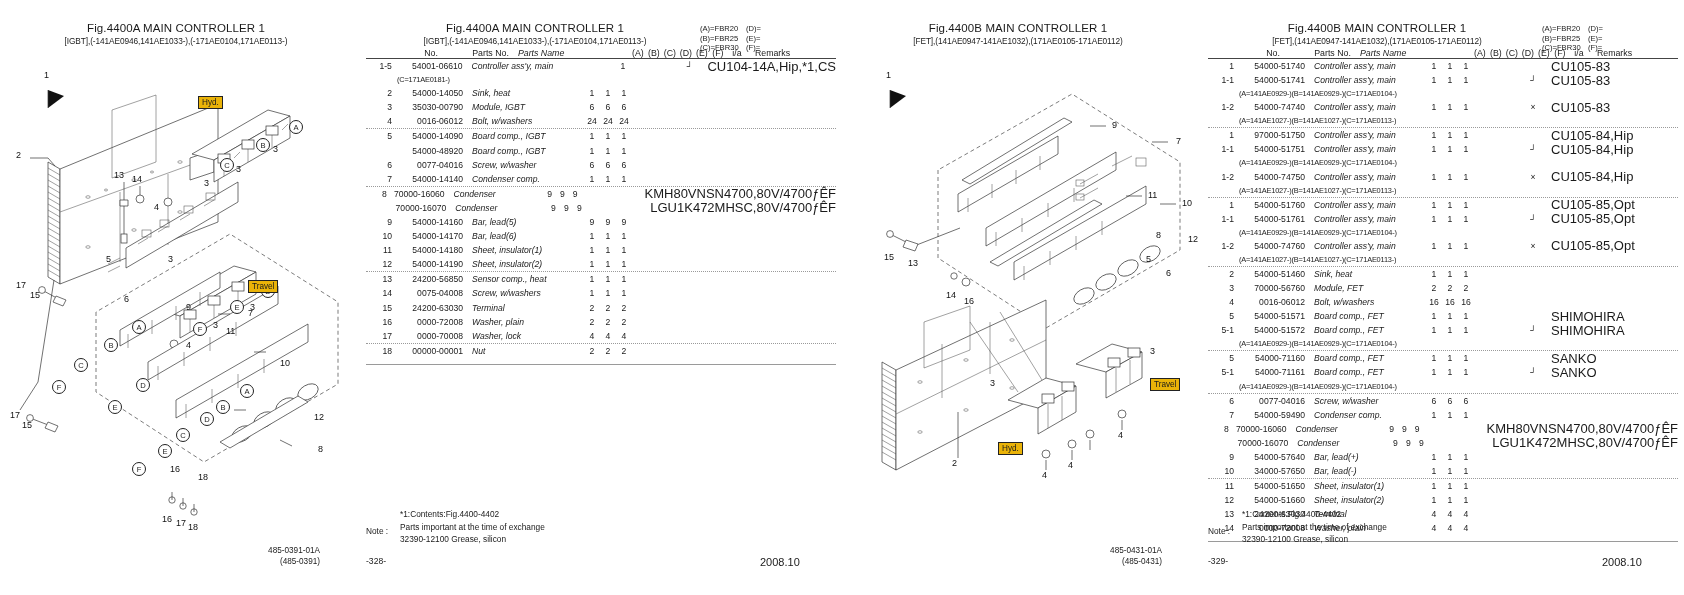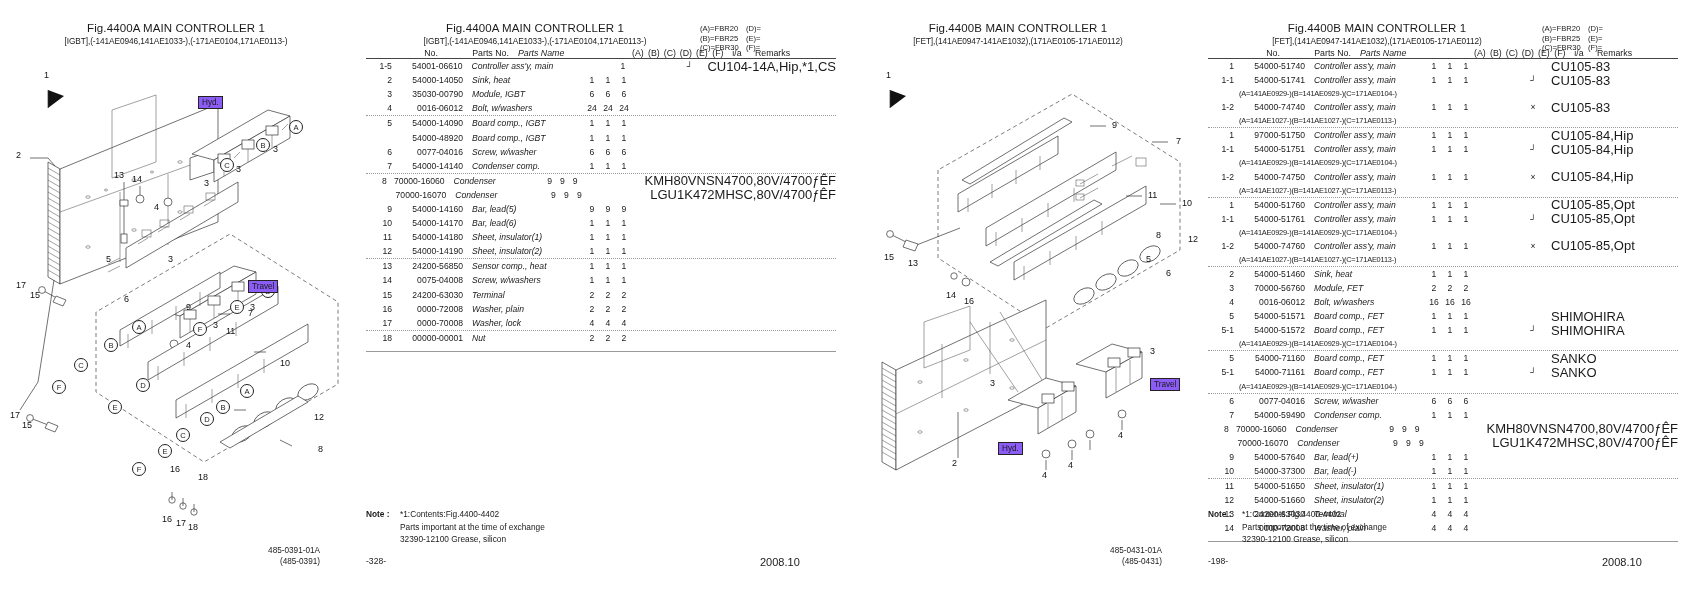--- a/index.html
+++ b/index.html
@@ -33,32 +33,32 @@
   .c-nm{width:112px;padding-left:9px;font-style:italic;}
   .c-q{width:16px;text-align:center;}
   .c-ia{width:22px;text-align:center;}
   .c-rm{padding-left:7px;}
   .c-sub{padding-left:31px;font-size:7.4px;letter-spacing:-.2px;}
   .hdr-q{width:16px;text-align:center;}
   .c-rm.small{font-size:13px;}
 
   
   .note{position:absolute;font-size:8.3px;line-height:12.5px;white-space:nowrap;}
-  .note .nlabel{position:absolute;left:0;top:0;font-weight:bold;}
+  .note .nlabel{position:absolute;left:0;top:17px;}
   .note .nbody{margin-left:34px;}
 
   
   .fcode{position:absolute;font-size:8.2px;line-height:10.5px;text-align:right;white-space:nowrap;}
   .fpage{position:absolute;font-size:8.6px;}
   .fdate{position:absolute;font-size:11px;}
 
   
   .diagram{position:absolute;}
   .dg-label{position:absolute;font-size:9px;color:#111;white-space:nowrap;}
-  .dg-box{position:absolute;font-size:8.2px;border:1px solid #222;padding:1px 3px;background:#8b5cf6;white-space:nowrap;}
+  .dg-box{position:absolute;font-size:8.2px;border:1px solid #222;padding:1px 3px;background:#eab308;white-space:nowrap;}
   .dg-circle{position:absolute;width:12px;height:12px;border:1px solid #222;border-radius:50%;font-size:7.6px;
              display:flex;align-items:center;justify-content:center;background:#fff;}
   svg{position:absolute;left:0;top:0;overflow:visible;}
   .ln{stroke:#333;stroke-width:.7;fill:none;}
   .ln2{stroke:#555;stroke-width:.55;fill:none;}
   .dash{stroke:#444;stroke-width:.7;fill:none;stroke-dasharray:4 3;}
   .fillw{fill:#ffffff;stroke:#333;stroke-width:.7;}
   .arrowblk{fill:#111;}
 </style>
 </head>
@@ -281,20 +281,23 @@
             <span class="c-nm">Controller ass'y, main</span>
             <span class="c-q"></span>
             <span class="c-q"></span>
             <span class="c-q">1</span>
             <span class="c-q"></span>
             <span class="c-q"></span>
             <span class="c-q"></span>
             <span class="c-ia">┘</span>
             <span class="c-rm small">CU104-14A,Hip,*1,CS</span>
           </div>
+          <div class="row sub">
+            <span class="c-sub">(C=171AE0181-)</span>
+          </div>
           <div class="row">
             <span class="c-no">2</span>
             <span class="c-pn">54000-14050</span>
             <span class="c-nm">Sink, heat</span>
             <span class="c-q">1</span>
             <span class="c-q">1</span>
             <span class="c-q">1</span>
             <span class="c-q"></span>
             <span class="c-q"></span>
             <span class="c-q"></span>
@@ -1012,21 +1015,21 @@
             <span class="c-q">1</span>
             <span class="c-q">1</span>
             <span class="c-q"></span>
             <span class="c-q"></span>
             <span class="c-q"></span>
             <span class="c-ia"></span>
             <span class="c-rm small"></span>
           </div>
           <div class="row">
             <span class="c-no">10</span>
-            <span class="c-pn">54000-37300</span>
+            <span class="c-pn">34000-57650</span>
             <span class="c-nm">Bar, lead(-)</span>
             <span class="c-q">1</span>
             <span class="c-q">1</span>
             <span class="c-q">1</span>
             <span class="c-q"></span>
             <span class="c-q"></span>
             <span class="c-q"></span>
             <span class="c-ia"></span>
             <span class="c-rm small"></span>
           </div>
@@ -1093,16 +1096,16 @@
         <div>*1:Contents:Fig.4400-4402</div>
         <div>Parts important at the time of exchange</div>
         <div>32390-12100 Grease, silicon</div>
       </div>
     </div>
 
     <div class="fcode" style="left:210px;top:546px;width:110px;">
       <div>485-0431-01A</div>
       <div>(485-0431)</div>
     </div>
-    <div class="fpage" style="left:366px;top:556px;">-198-</div>
+    <div class="fpage" style="left:366px;top:556px;">-329-</div>
     <div class="fdate" style="left:760px;top:556px;">2008.10</div>
   </div>
 </div>
 
 </body></html>

